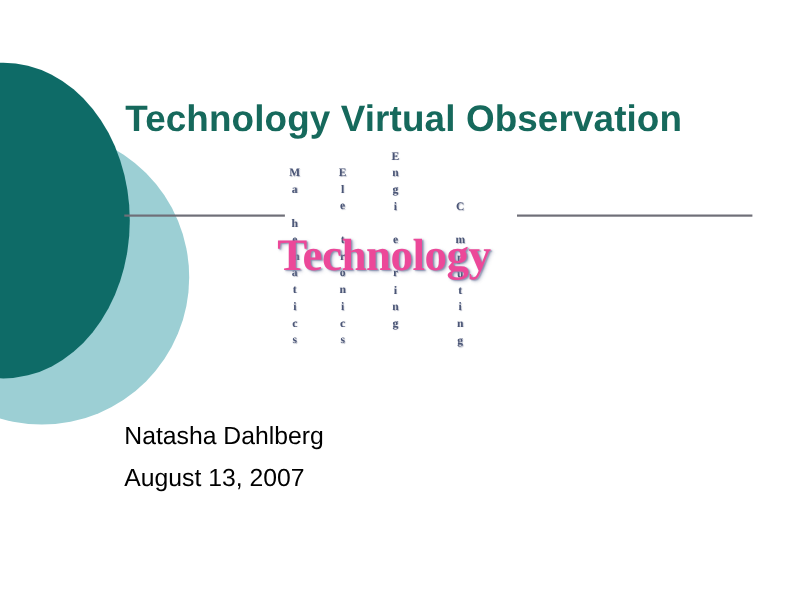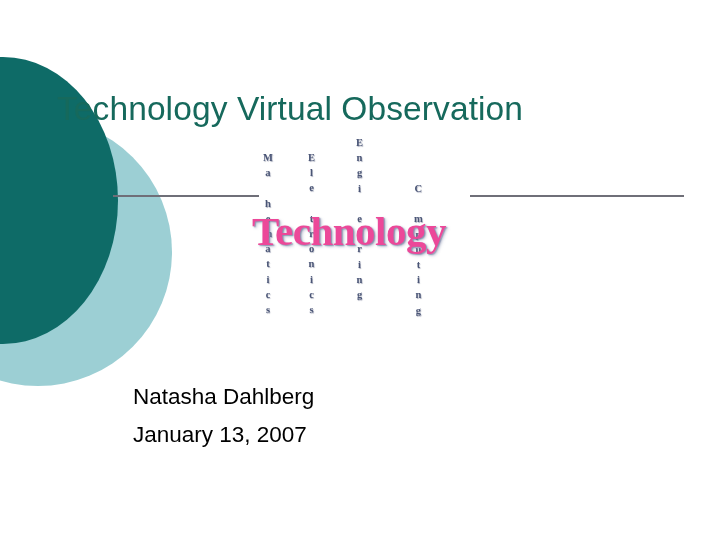--- a/index.html
+++ b/index.html
@@ -41,24 +41,25 @@
   }
 
   
   #title {
     position: absolute;
     left: 57px;
     top: 68px;
     width: 620px;
     color: #16695c;
     font-size: 33.5px;
-    font-weight: normal;
+    font-weight: bold;
     letter-spacing: 0.1px;
     line-height: 1.15;
     white-space: nowrap;
+    text-align: center;
   }
 
   
   .rule {
     position: absolute;
     top: 195px;
     height: 2px;
     background: #6f6f78;
   }
   #rule-left  { left: 113px; width: 146px; }
@@ -117,21 +118,21 @@
 
   
   #authors {
     position: absolute;
     left: 113px;
     top: 378px;
     color: #000000;
     font-size: 22.5px;
     line-height: 38px;
   }
-  #authors div { white-space: nowrap; margin-left: 20px; }
+  #authors div { white-space: nowrap; }
 </style>
 </head>
 <body>
 
 <div id="slide">
 
   <div class="deco-circle" id="circle-light"></div>
   <div class="deco-circle" id="circle-dark"></div>
 
   <h1 id="title">Technology Virtual Observation</h1>
@@ -193,16 +194,16 @@
       <span>i</span>
       <span>n</span>
       <span>g</span>
     </div>
 
     <div id="hword">Technology</div>
   </div>
 
   <div id="authors">
     <div>Natasha Dahlberg</div>
-    <div>January 13, 2007</div>
+    <div>August 13, 2007</div>
   </div>
 
 </div>
 
 </body></html>

